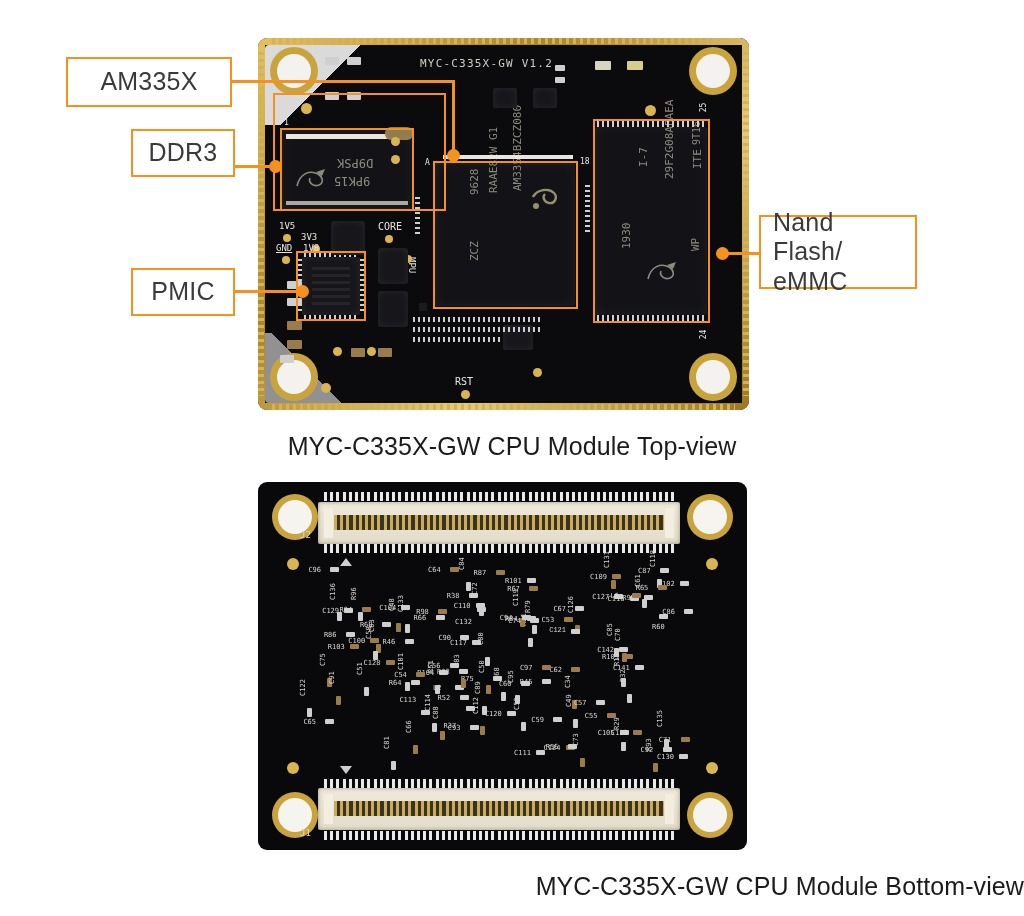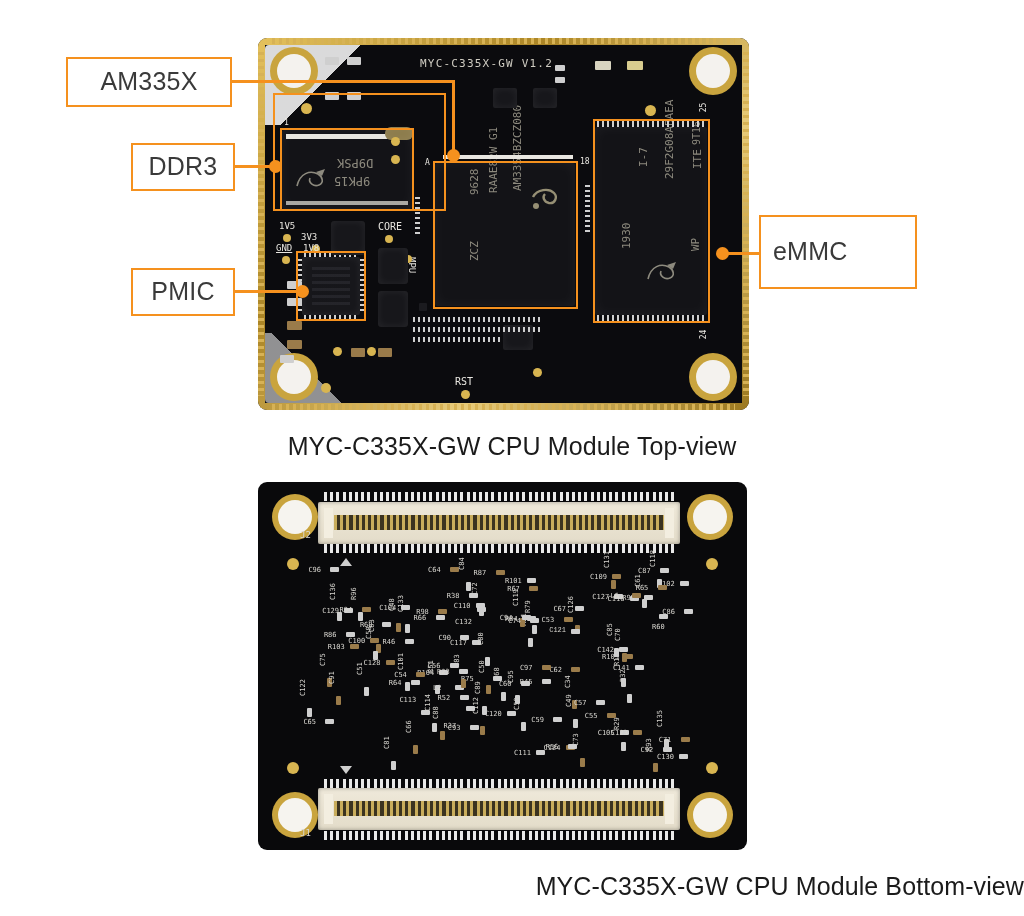--- a/index.html
+++ b/index.html
@@ -232,33 +232,34 @@
   <div class="teeth v" style="right:0;top:14px;bottom:14px;width:6px;"></div>
 </div>
 
 <div class="callout" style="left:66px;top:57px;width:166px;height:50px;">
   <span>AM335X</span>
 </div>
 <div class="leader h" style="left:232px;top:80px;width:222px;"></div>
 <div class="leader v" style="left:452px;top:80px;height:75px;"></div>
 <div class="dot" style="left:447px;top:149px;"></div>
 
-<div class="callout" style="left:131px;top:143px;width:104px;height:48px;">
+<div class="callout" style="left:131px;top:129px;width:104px;height:48px;">
   <span>DDR3</span>
 </div>
 <div class="leader h" style="left:235px;top:165px;width:40px;"></div>
 <div class="dot" style="left:269px;top:160px;"></div>
 
 <div class="callout" style="left:131px;top:268px;width:104px;height:48px;">
   <span>PMIC</span>
 </div>
 <div class="leader h" style="left:235px;top:290px;width:66px;"></div>
 <div class="dot" style="left:296px;top:285px;"></div>
 
 <div class="callout two" style="left:759px;top:215px;width:158px;height:74px;">
+  <span>Nand Flash/</span>
   <span>eMMC</span>
 </div>
 <div class="leader h" style="left:723px;top:252px;width:38px;"></div>
 <div class="dot" style="left:716px;top:247px;"></div>
 
 <div class="caption" style="top:432px;">MYC-C335X-GW CPU Module Top-view</div>
 
 <div class="pcb bot">
 
   <div class="hole bt" style="left:20px;top:18px;width:34px;height:34px;"></div>

